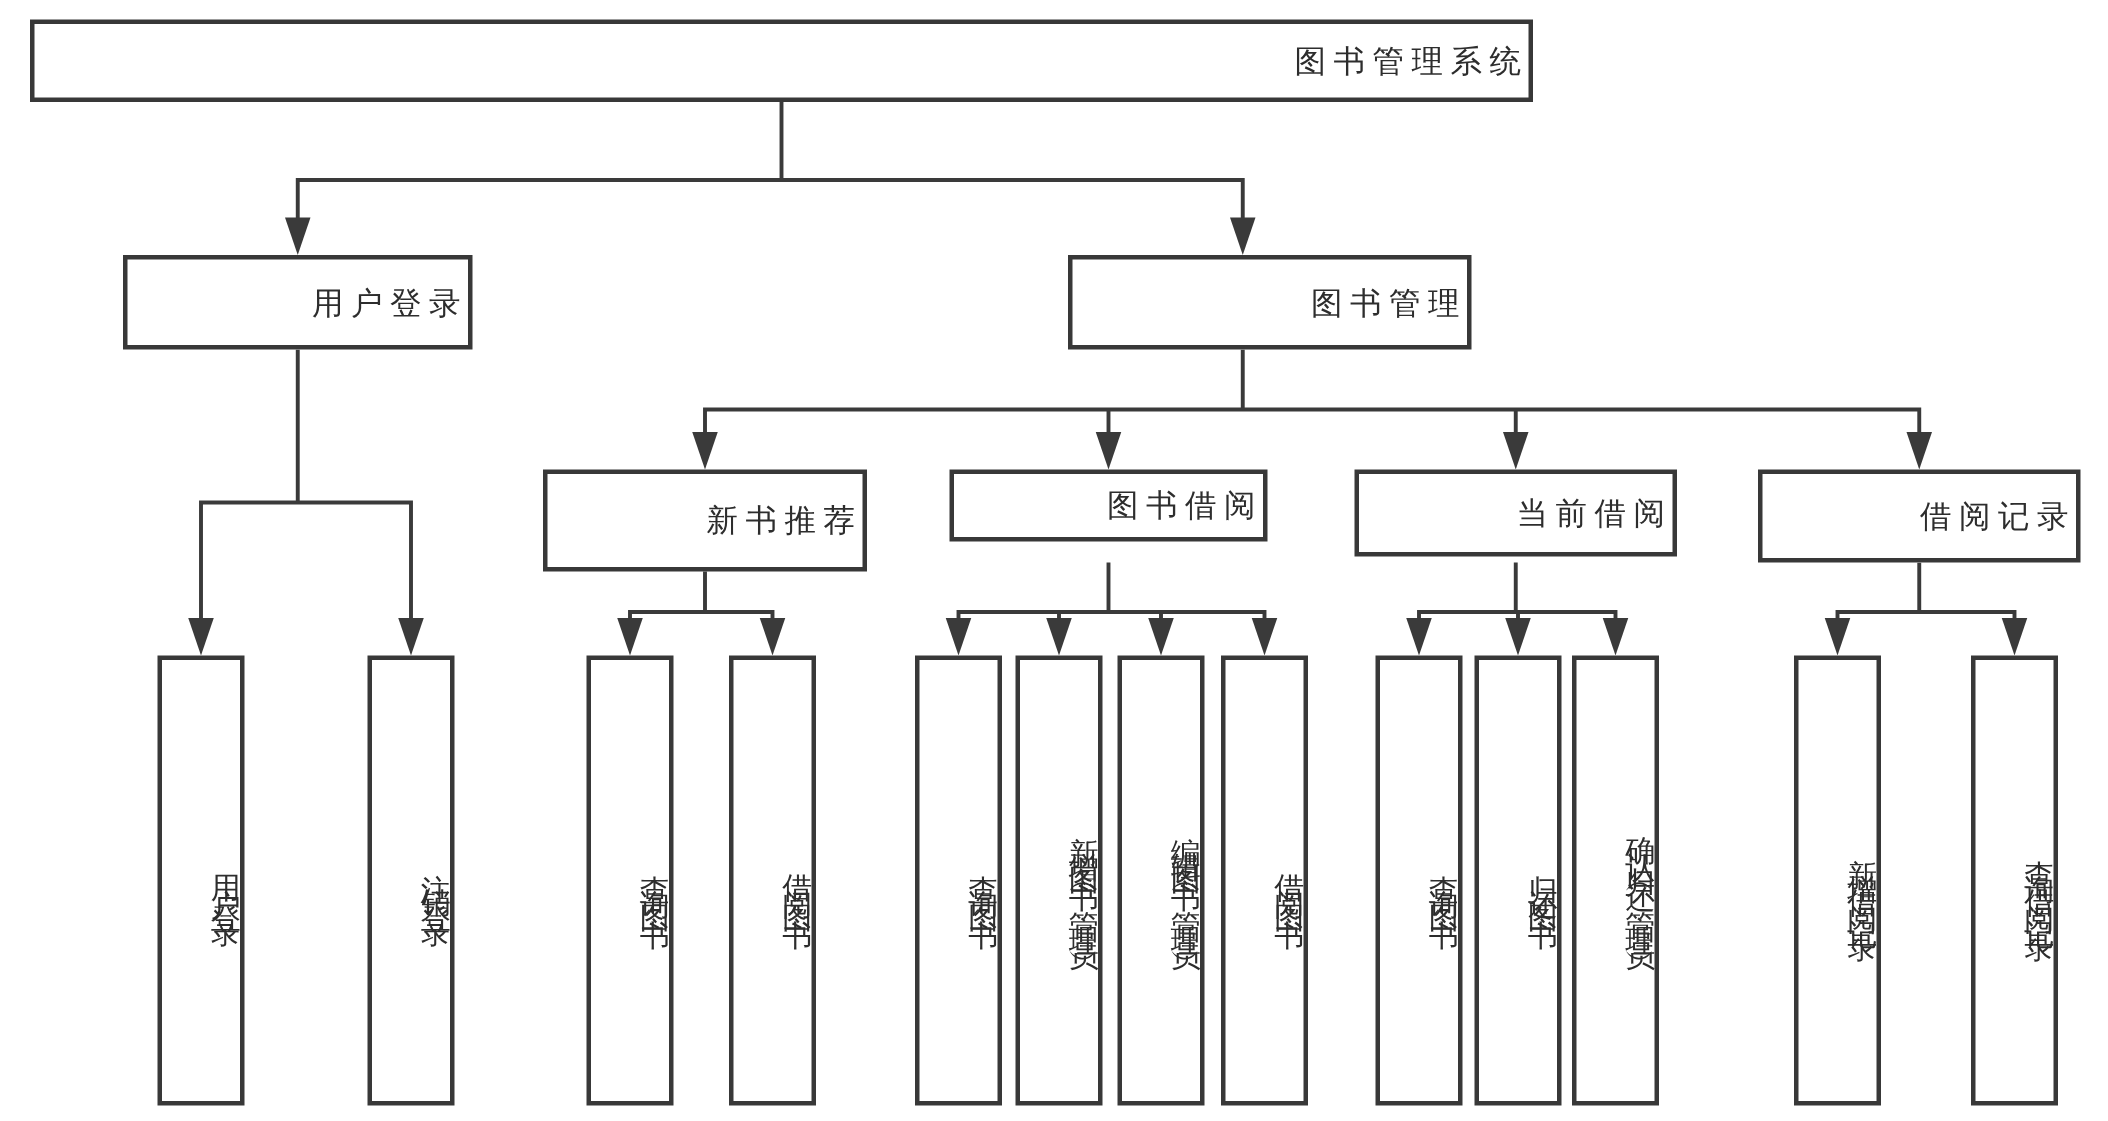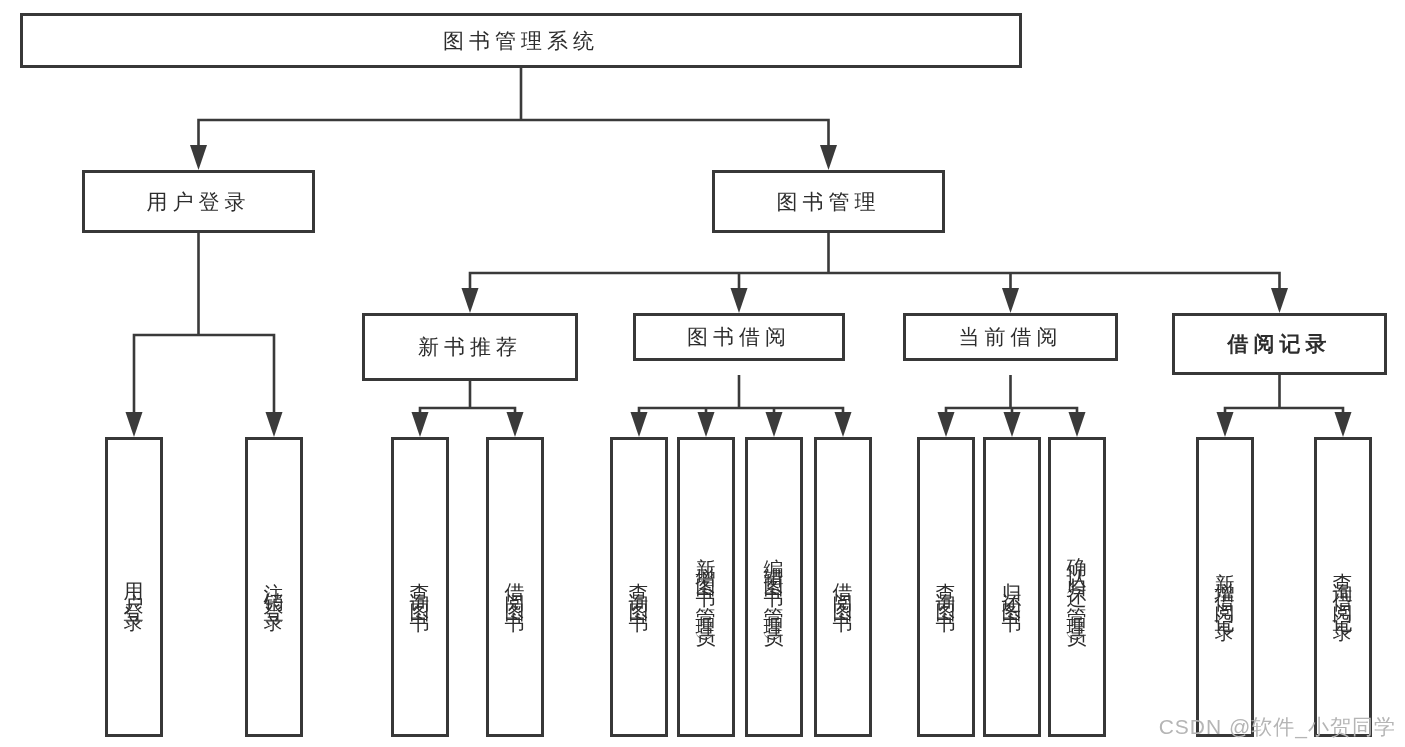--- a/index.html
+++ b/index.html
@@ -16,21 +16,21 @@
     left: 0; top: 0;
     width: 1405px; height: 747px;
   }
   .node {
     position: absolute;
     box-sizing: border-box;
     border: 3px solid #383838;
     background: #ffffff;
     display: flex;
     align-items: center;
-    justify-content: center;
+    justify-content: flex-end;
     color: #2d2d2d;
     z-index: 2;
   }
   .hbox span {
     font-size: 21px;
     letter-spacing: 5px;
     white-space: nowrap;
     color: #2d2d2d;
   }
   .vbox span {
@@ -90,34 +90,34 @@
       </g>
   </svg>
 
   <div class="node hbox" style="left:20px; top:13px; width:1002px; height:55px;">
     <span>图书管理系统</span>
   </div>
 
   <div class="node hbox" style="left:82px; top:170px; width:233px; height:63px;">
     <span>用户登录</span>
   </div>
-  <div class="node hbox" style="left:712px; top:170px; width:233px; height:63px;">
+  <div class="node hbox" style="left:712px; top:170px; width:269px; height:63px;">
     <span>图书管理</span>
   </div>
 
   <div class="node hbox" style="left:362px; top:313px; width:216px; height:68px;">
     <span>新书推荐</span>
   </div>
   <div class="node hbox" style="left:633px; top:313px; width:212px; height:48px;">
     <span>图书借阅</span>
   </div>
-  <div class="node hbox" style="left:903px; top:313px; width:215px; height:48px;">
+  <div class="node hbox" style="left:903px; top:313px; width:215px; height:58px;">
     <span>当前借阅</span>
   </div>
-  <div class="node hbox" style="left:1172px; top:313px; width:215px; height:62px;font-weight:bold;">
+  <div class="node hbox" style="left:1172px; top:313px; width:215px; height:62px;">
     <span>借阅记录</span>
   </div>
 
   <div class="node vbox" style="left:105px; top:437px; width:58px; height:300px;">
     <span>用户登录</span>
   </div>
   <div class="node vbox" style="left:245px; top:437px; width:58px; height:300px;">
     <span>注销登录</span>
   </div>
 
@@ -151,14 +151,13 @@
     <span>确认归还（管理员）</span>
   </div>
 
   <div class="node vbox" style="left:1196px; top:437px; width:58px; height:300px;">
     <span>新增借阅记录</span>
   </div>
   <div class="node vbox" style="left:1314px; top:437px; width:58px; height:300px;">
     <span>查询借阅记录</span>
   </div>
 
-  <div class="watermark">CSDN @软件_小贺同学</div>
 </div>
 
 </body></html>

